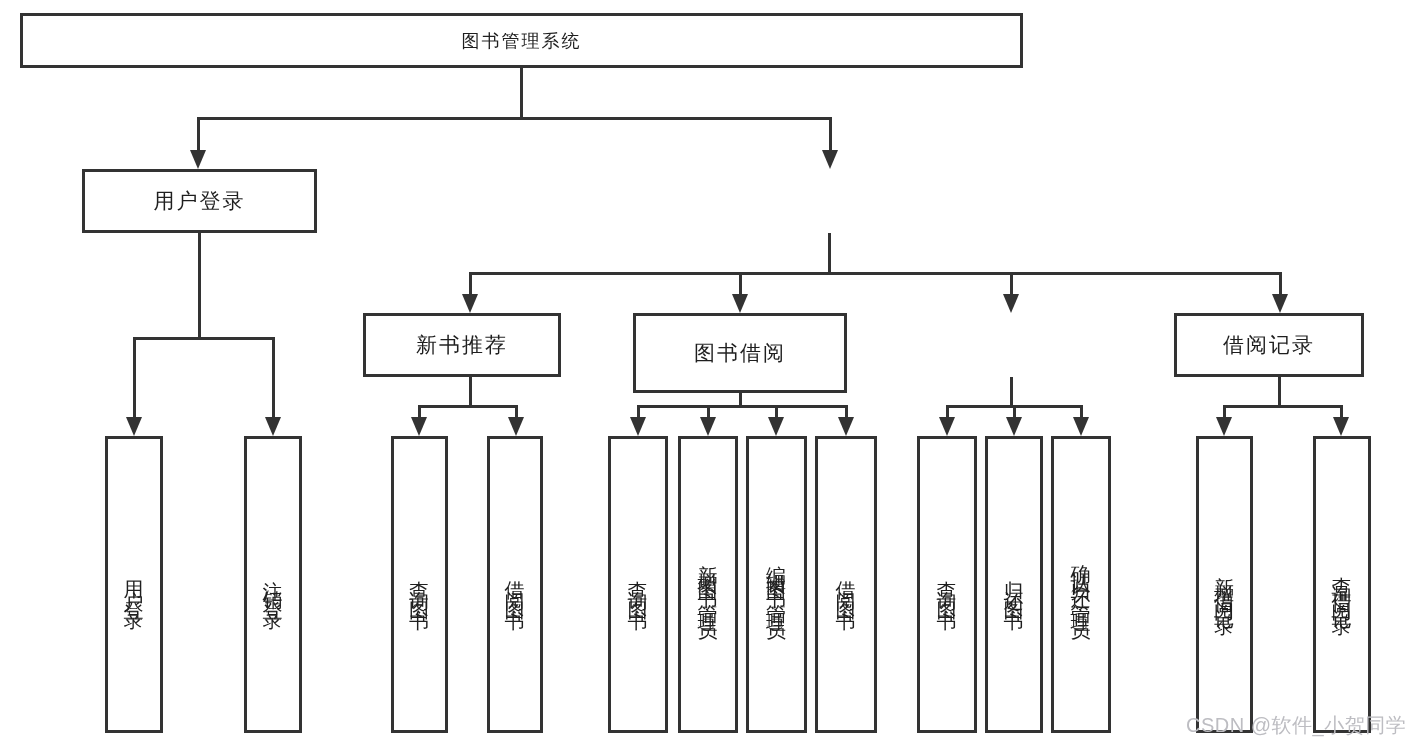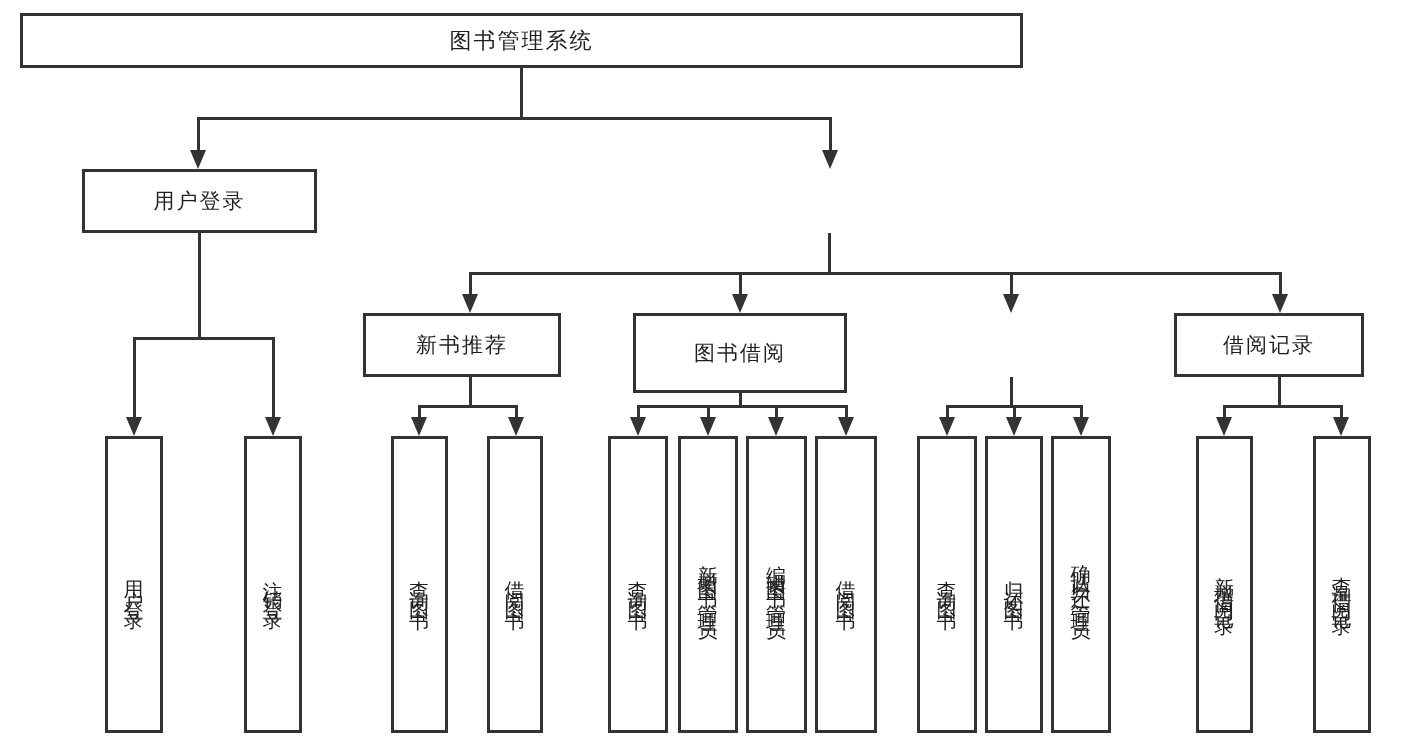--- a/index.html
+++ b/index.html
@@ -9,21 +9,21 @@
   }
   
   .box{
     position:absolute;box-sizing:border-box;background:#ffffff;
     border:3px solid #333333;display:flex;align-items:center;justify-content:center;
     z-index:2;
   }
   .box span{
     font-size:21px;letter-spacing:2px;color:#1f1f1f;white-space:nowrap;
   }
-  .root span{font-size:22px;}
+  .root span{font-size:18px;}
   
   .leaf{border-width:3px;}
   .leaf span{
     writing-mode:vertical-rl;text-orientation:mixed;
     font-size:20px;line-height:1;letter-spacing:10px;color:#1f1f1f;white-space:nowrap;
   }
   .leaf.long span{letter-spacing:8px;}
   
   .vl{position:absolute;width:3px;background:#333333;z-index:1;}
   .hl{position:absolute;height:3px;background:#333333;z-index:1;}
@@ -157,14 +157,15 @@
     <span>确认归还（管理员）</span>
   </div>
 
   <div class="box leaf long" style="left:1196px;top:436px;width:57px;height:297px">
     <span>新增借阅记录</span>
   </div>
   <div class="box leaf long" style="left:1313px;top:436px;width:58px;height:297px">
     <span>查询借阅记录</span>
   </div>
 
+  <div class="watermark">CSDN @软件_小贺同学</div>
 
 </div>
 
 </body></html>

